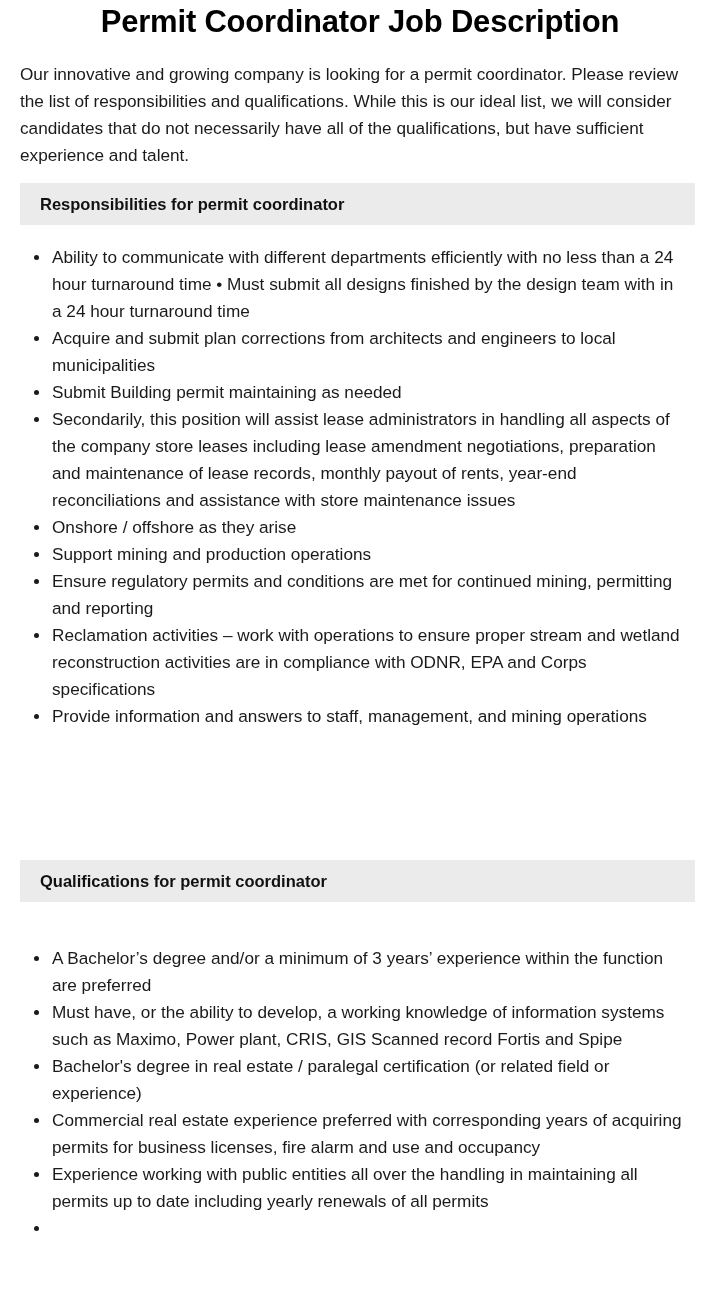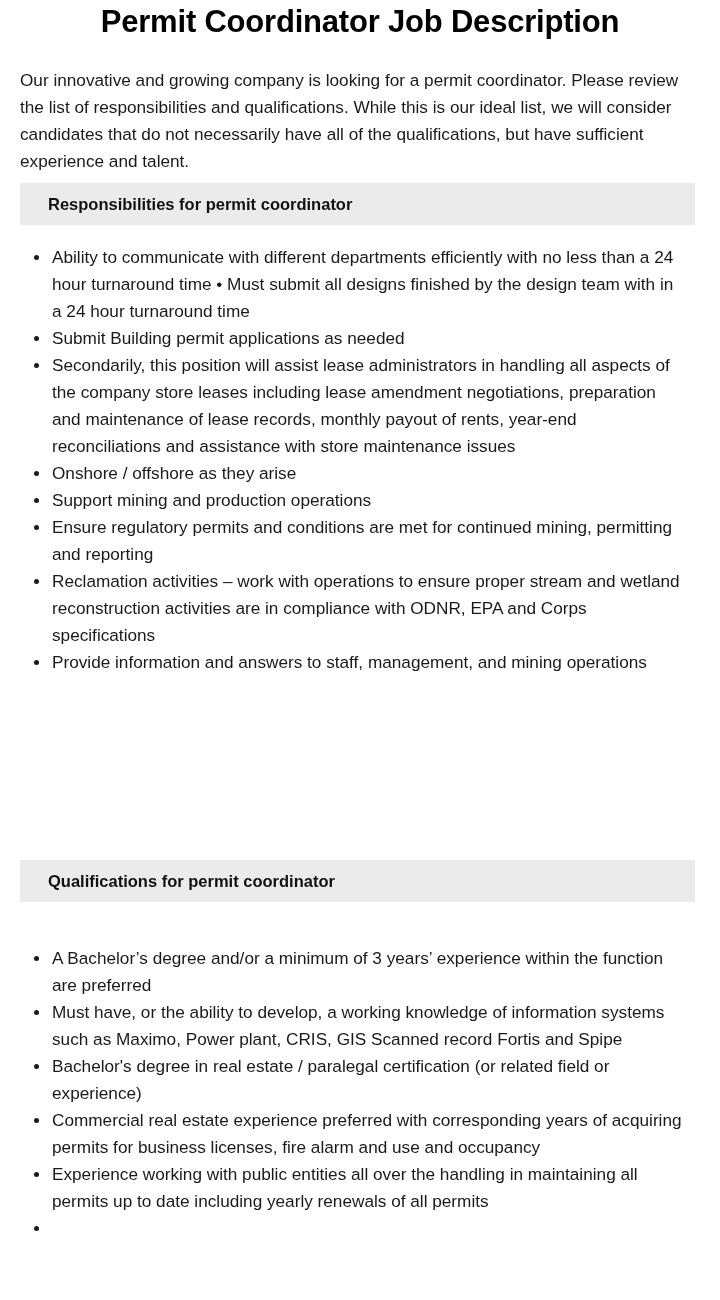--- a/index.html
+++ b/index.html
@@ -27,35 +27,35 @@
       text-align: center;
       font-size: 31px;
       font-weight: bold;
       line-height: 44px;
       color: #000;
       letter-spacing: -0.2px;
     }
     .intro {
       position: absolute;
       left: 20px;
-      top: 67px;
+      top: 61px;
       width: 680px;
       font-size: 17.2px;
       line-height: 27px;
       color: #1a1a1a;
       margin: 0;
     }
     .section-bar {
       position: absolute;
       left: 20px;
       width: 675px;
       height: 42px;
       background: #ebebeb;
       box-sizing: border-box;
-      padding-left: 28px;
+      padding-left: 20px;
       font-size: 16.5px;
       font-weight: bold;
       line-height: 42px;
       color: #111;
     }
     .bar-resp { top: 183px; }
     .bar-qual { top: 860px; }
     ul.list {
       position: absolute;
       left: 12px;
@@ -91,21 +91,22 @@
 <div class="page">
 
   <h1 class="title" style="margin:0;">Permit Coordinator Job Description</h1>
 
   <p class="intro">Our innovative and growing company is looking for a permit coordinator. Please review the list of responsibilities and qualifications. While this is our ideal list, we will consider candidates that do not necessarily have all of the qualifications, but have sufficient experience and talent.</p>
 
   <div class="section-bar bar-resp">Responsibilities for permit coordinator</div>
 
   <ul class="list list-resp">
     <li><span class="bullet"></span><span>Ability to communicate with different departments efficiently with no less than a 24 hour turnaround time • Must submit all designs finished by the design team with in a 24 hour turnaround time</span></li>
-    <li><span class="bullet"></span><span>Submit Building permit applications as needed</span></li>
+    <li><span class="bullet"></span><span>Acquire and submit plan corrections from architects and engineers to local municipalities</span></li>
+    <li><span class="bullet"></span><span>Submit Building permit maintaining as needed</span></li>
     <li><span class="bullet"></span><span>Secondarily, this position will assist lease administrators in handling all aspects of the company store leases including lease amendment negotiations, preparation and maintenance of lease records, monthly payout of rents, year-end reconciliations and assistance with store maintenance issues</span></li>
     <li><span class="bullet"></span><span>Onshore / offshore as they arise</span></li>
     <li><span class="bullet"></span><span>Support mining and production operations</span></li>
     <li><span class="bullet"></span><span>Ensure regulatory permits and conditions are met for continued mining, permitting and reporting</span></li>
     <li><span class="bullet"></span><span>Reclamation activities – work with operations to ensure proper stream and wetland reconstruction activities are in compliance with ODNR, EPA and Corps specifications</span></li>
     <li><span class="bullet"></span><span>Provide information and answers to staff, management, and mining operations</span></li>
   </ul>
 
   <div class="section-bar bar-qual">Qualifications for permit coordinator</div>
 

